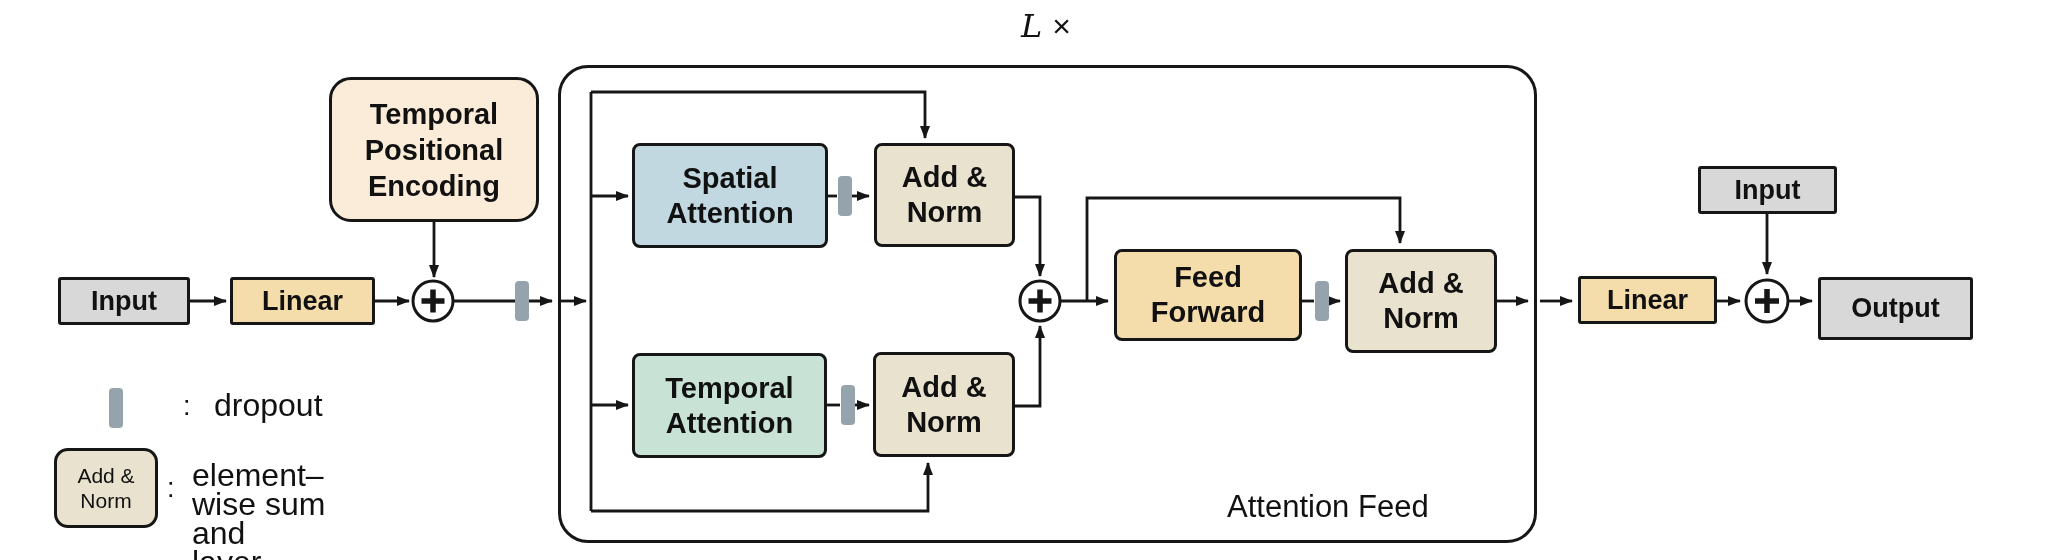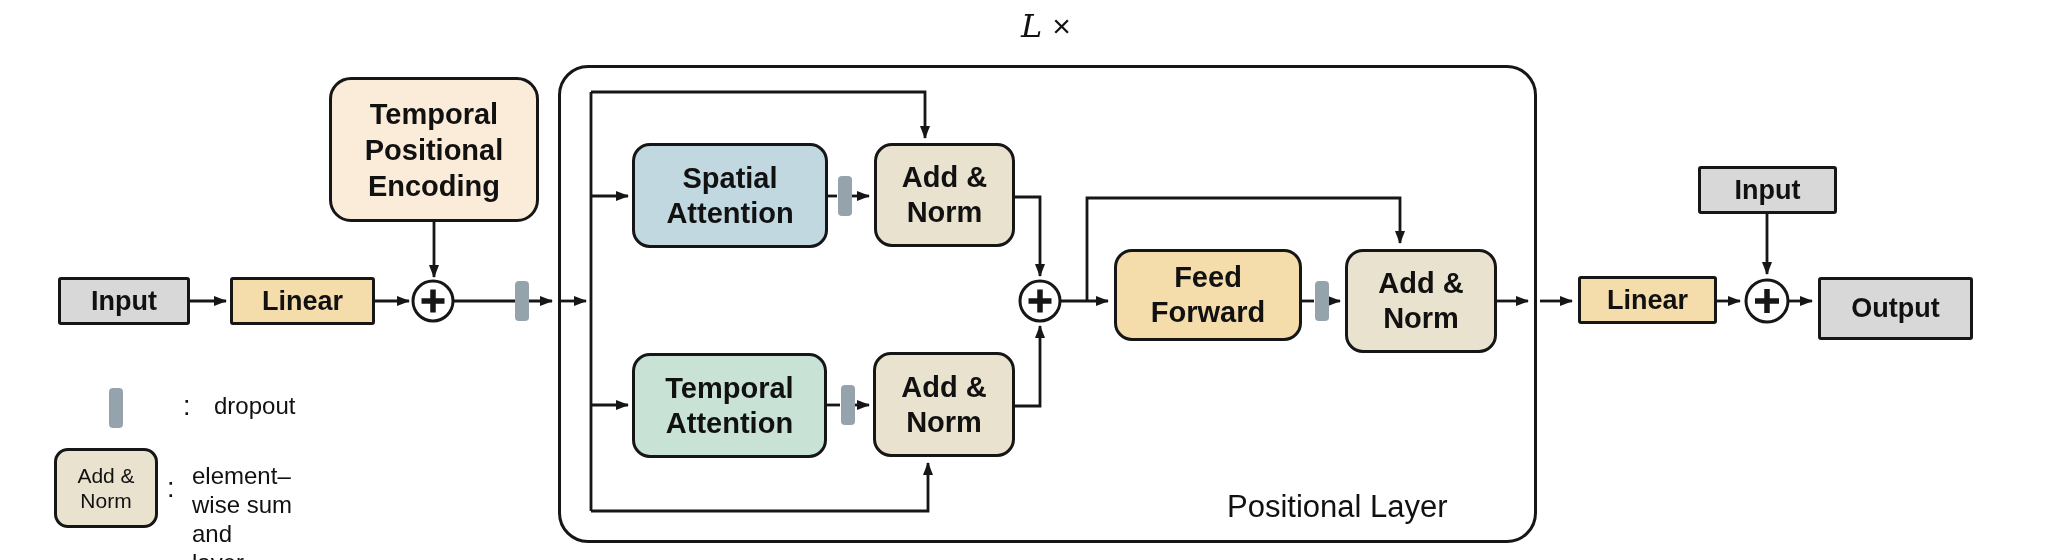--- a/index.html
+++ b/index.html
@@ -7,37 +7,37 @@
     position:relative;width:2052px;height:560px;background:#ffffff;overflow:hidden;
     font-family:"Liberation Sans","DejaVu Sans",sans-serif;color:#111;
   }
   #stage *{box-sizing:border-box;}
   .layer-svg{position:absolute;left:0;top:0;z-index:2;}
   .node{
     position:absolute;z-index:3;display:flex;align-items:center;justify-content:center;
     border:3px solid #161616;text-align:center;background:#fff;
   }
   .node .lbl{white-space:pre-line;font-weight:bold;}
-  .big-node{border-radius:18px;font-size:29px;line-height:35px;}
+  .big-node{border-radius:8px;font-size:29px;line-height:35px;}
   .small-node{border-radius:3px;font-size:27px;line-height:27px;}
   .tpe-node{border-radius:22px;font-size:29px;line-height:36px;}
   .container-box{
     position:absolute;z-index:1;border:3px solid #161616;border-radius:30px;background:transparent;
   }
   .loop-label{
     position:absolute;z-index:3;text-align:center;font-size:32px;line-height:36px;
   }
   .loop-label .var{font-family:"DejaVu Serif","Liberation Serif",serif;font-style:italic;}
   .loop-label .times{padding-left:10px;}
   .container-title{
     position:absolute;z-index:3;font-size:31px;line-height:36px;white-space:nowrap;
   }
   .legend{position:absolute;z-index:3;}
   .legend-colon{position:absolute;font-size:27px;line-height:30px;}
-  .legend-text{position:absolute;font-size:24px;line-height:29px;white-space:pre-line;}
+  .legend-text{position:absolute;font-size:32px;line-height:29px;white-space:pre-line;}
   .legend-an-box{
     position:absolute;display:flex;align-items:center;justify-content:center;
     border:3px solid #161616;border-radius:14px;font-size:21px;line-height:25px;text-align:center;
   }
 </style>
 </head>
 <body>
 
 <div id="stage">
 
@@ -101,21 +101,21 @@
     <rect x="841" y="385" width="14" height="40" rx="4" fill="#95a3ad"></rect>
     <rect x="1315" y="281" width="14" height="40" rx="4" fill="#95a3ad"></rect>
 
     <rect x="109" y="388" width="14" height="40" rx="4" fill="#95a3ad"></rect>
   </svg>
 
   <div class="loop-label" style="left:986px;top:8px;width:120px;">
     <span class="var">L</span><span class="times">×</span>
   </div>
 
-  <div class="container-title" style="left:1227px;top:489px;">Positional Layer</div>
+  <div class="container-title" style="left:1227px;top:489px;">Attention Feed</div>
 
   <div class="node small-node" style="left: 58px; top: 277px; width: 132px; height: 48px; background-color: rgb(216, 216, 216);">
     <span class="lbl">Input</span>
   </div>
   <div class="node small-node" style="left: 230px; top: 277px; width: 145px; height: 48px; background-color: rgb(245, 220, 171);">
     <span class="lbl">Linear</span>
   </div>
   <div class="node tpe-node" style="left: 329px; top: 77px; width: 210px; height: 145px; background-color: rgb(251, 236, 217);">
     <span class="lbl">Temporal
 Positional

